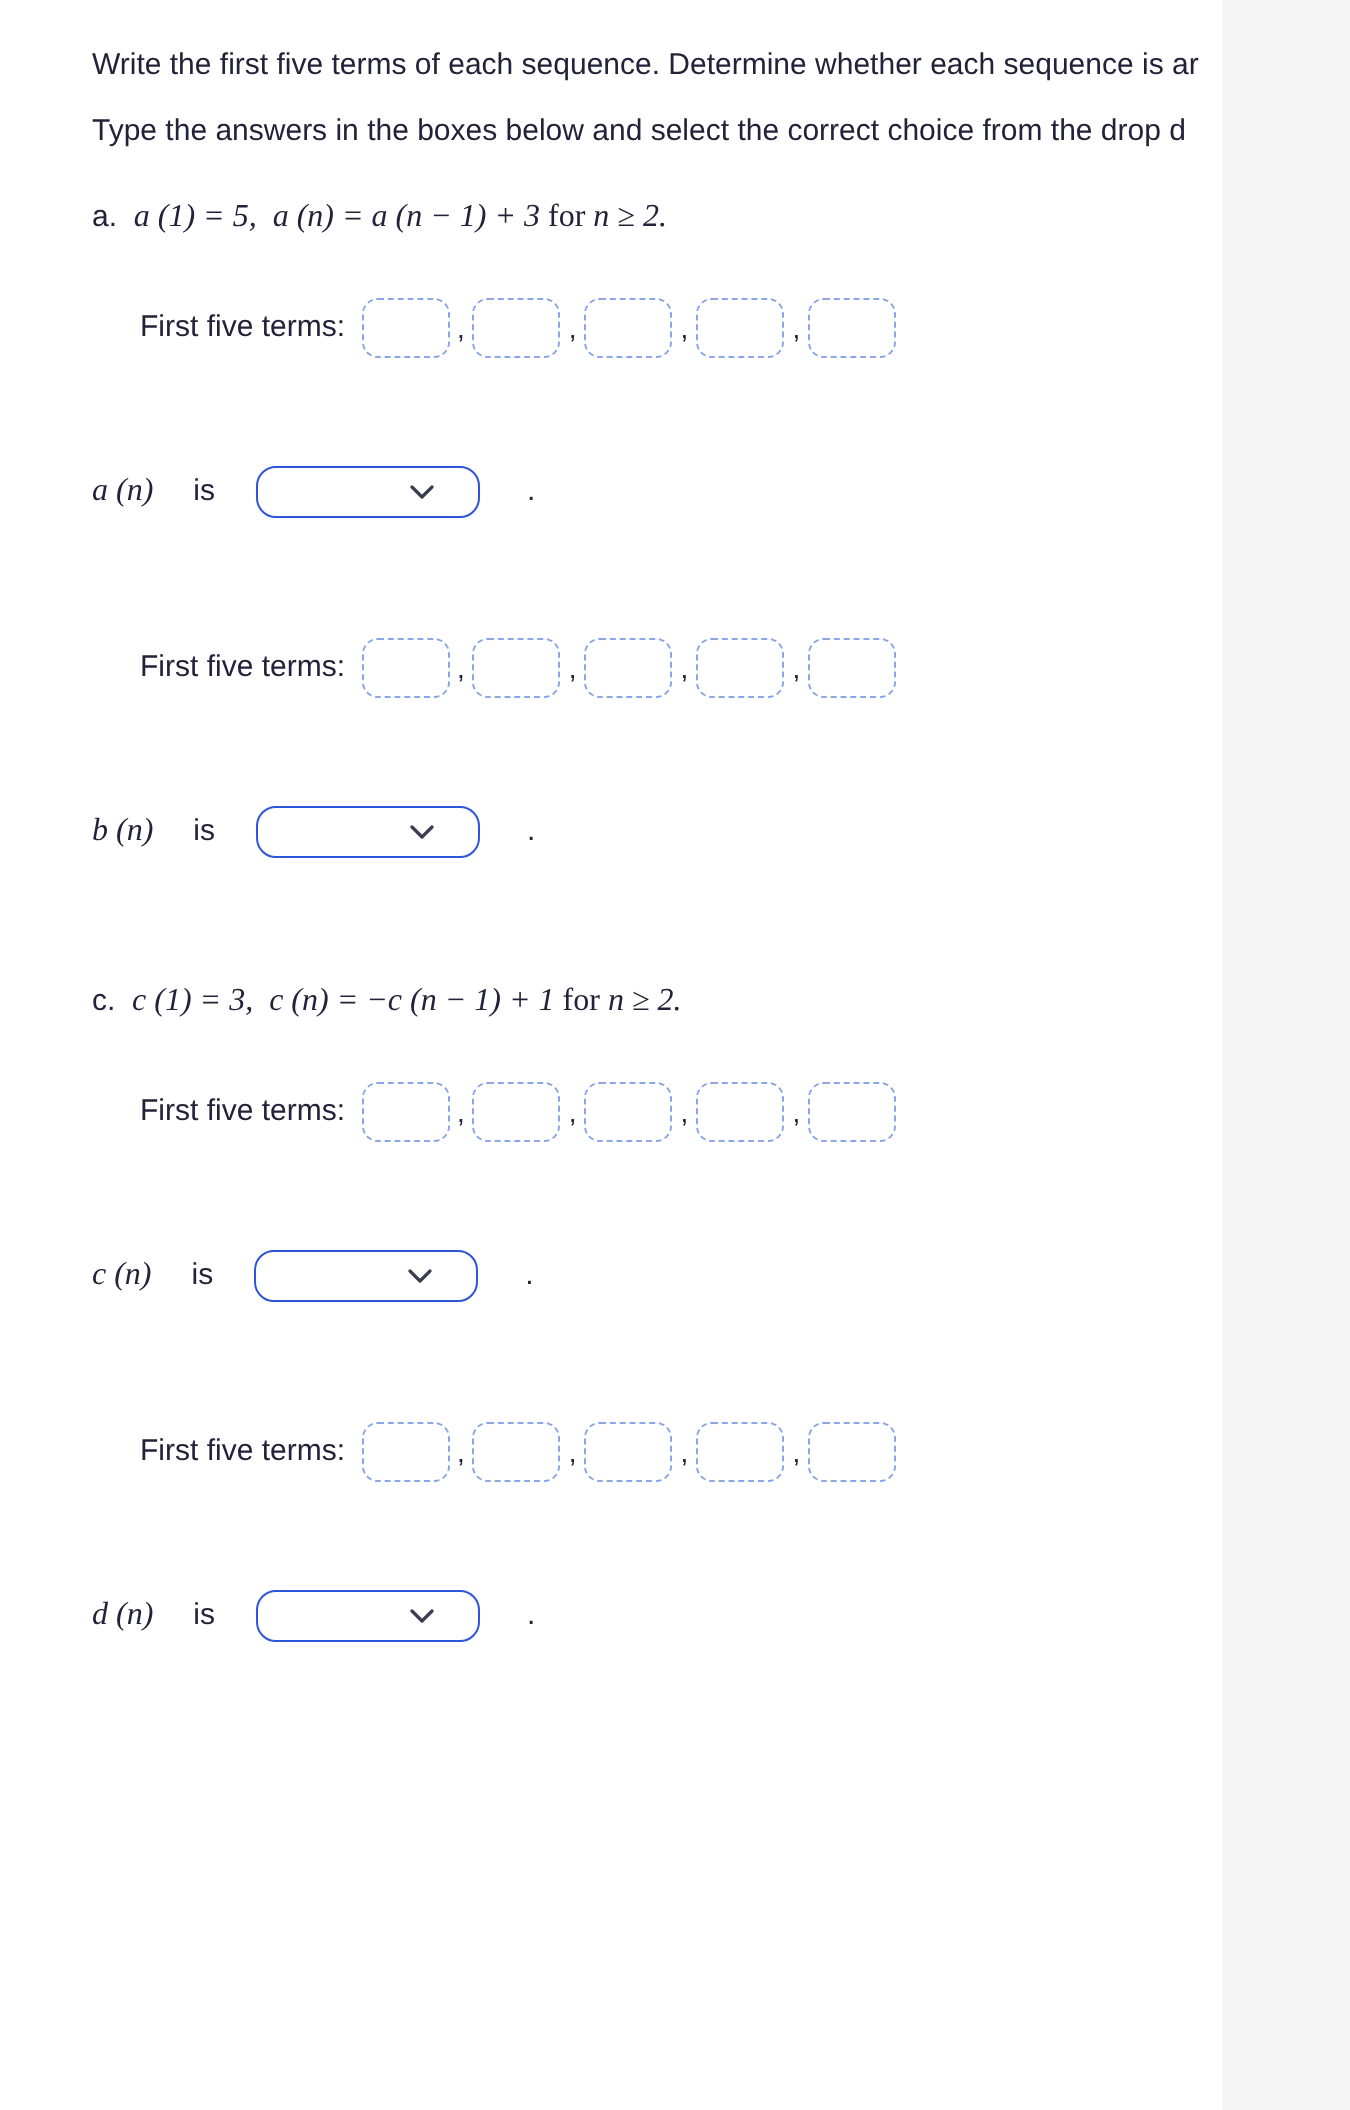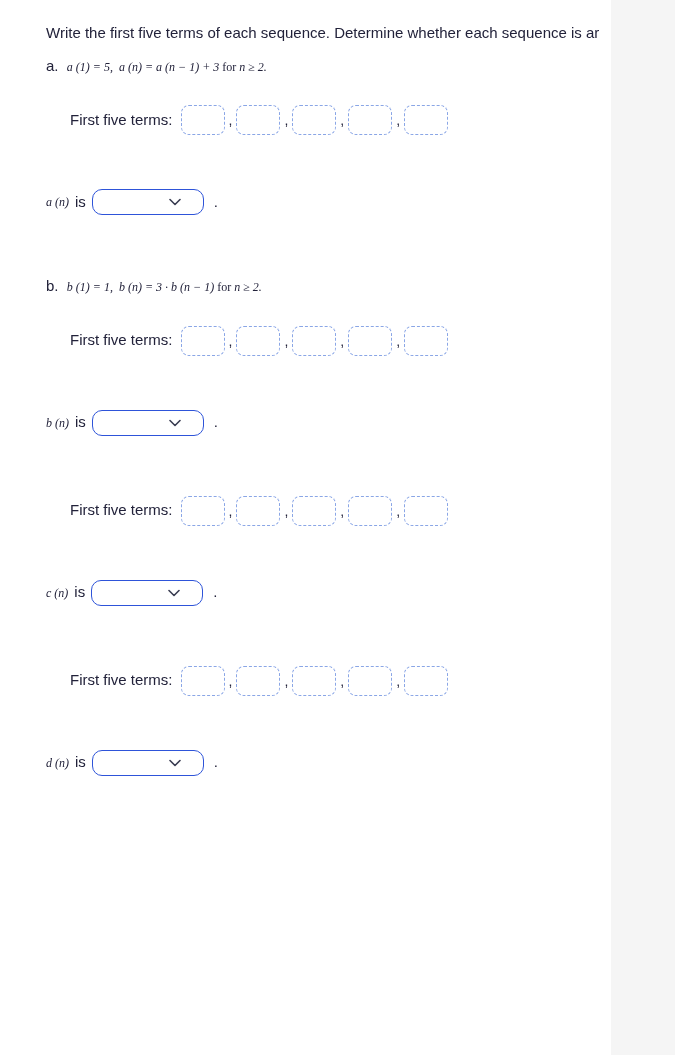--- a/index.html
+++ b/index.html
@@ -31,21 +31,21 @@
   }
   .part {
     margin-bottom: 60px;
   }
   .part-label {
     margin-bottom: 28px;
   }
   .math {
     font-family: "Times New Roman", Times, serif;
     font-style: italic;
-    font-size: 12px;
+    font-size: 16px;
   }
   .math .rm { font-style: normal; }
   .terms-row {
     display: flex;
     align-items: center;
     gap: 4px;
     margin-bottom: 54px;
   }
   .terms-label {
     margin-right: 4px;
@@ -64,21 +64,21 @@
   }
   .comma {
     color: #22223a;
     font-size: 14px;
     align-self: flex-end;
     padding-bottom: 4px;
   }
   .is-row {
     display: flex;
     align-items: center;
-    gap: 6px;
+    gap: 20px;
     margin-bottom: 40px;
   }
   .select-wrap {
     position: relative;
     display: inline-flex;
     align-items: center;
     width: 112px;
     height: 26px;
     border: 1px solid #2e54d9;
     border-radius: 10px;
@@ -98,20 +98,21 @@
   .period {
     margin-left: 4px;
   }
 </style>
 </head>
 <body>
 
 <div class="page">
 
   <div class="instruction">Write the first five terms of each sequence. Determine whether each sequence is ar</div>
+  <div class="sub-instruction">Type the answers in the boxes below and select the correct choice from the drop d</div>
 
   <div class="part">
     <div class="part-label">
       <span>a.</span>&nbsp;
       <span class="math">a (1) = 5,&nbsp; a (n) = a (n − 1) + 3 <span class="rm">for</span> n ≥ 2.</span>
     </div>
     <div class="terms-row">
       <span class="terms-label">First five terms:</span>
       <input class="term-input" style="">
       <span class="comma">,</span>
@@ -129,24 +130,20 @@
       <div class="select-wrap">
         <svg class="chevron" viewBox="0 0 12 12">
             <path d="M1 3.5 L6 8.5 L11 3.5" fill="none" stroke="currentColor" stroke-width="1.6" stroke-linecap="round" stroke-linejoin="round"></path>
           </svg>
       </div>
       <span class="period">.</span>
     </div>
   </div>
 
   <div class="part">
-    <div class="part-label">
-      <span>b.</span>&nbsp;
-      <span class="math">b (1) = 1,&nbsp; b (n) = 3 · b (n − 1) <span class="rm">for</span> n ≥ 2.</span>
-    </div>
     <div class="terms-row">
       <span class="terms-label">First five terms:</span>
       <input class="term-input" style="">
       <span class="comma">,</span>
       <input class="term-input" style="">
       <span class="comma">,</span>
       <input class="term-input" style="">
       <span class="comma">,</span>
       <input class="term-input" style="">
       <span class="comma">,</span>
@@ -158,20 +155,24 @@
       <div class="select-wrap">
         <svg class="chevron" viewBox="0 0 12 12">
             <path d="M1 3.5 L6 8.5 L11 3.5" fill="none" stroke="currentColor" stroke-width="1.6" stroke-linecap="round" stroke-linejoin="round"></path>
           </svg>
       </div>
       <span class="period">.</span>
     </div>
   </div>
 
   <div class="part">
+    <div class="part-label">
+      <span>c.</span>&nbsp;
+      <span class="math">c (1) = 3,&nbsp; c (n) = −c (n − 1) + 1 <span class="rm">for</span> n ≥ 2.</span>
+    </div>
     <div class="terms-row">
       <span class="terms-label">First five terms:</span>
       <input class="term-input" style="">
       <span class="comma">,</span>
       <input class="term-input" style="">
       <span class="comma">,</span>
       <input class="term-input" style="">
       <span class="comma">,</span>
       <input class="term-input" style="">
       <span class="comma">,</span>

